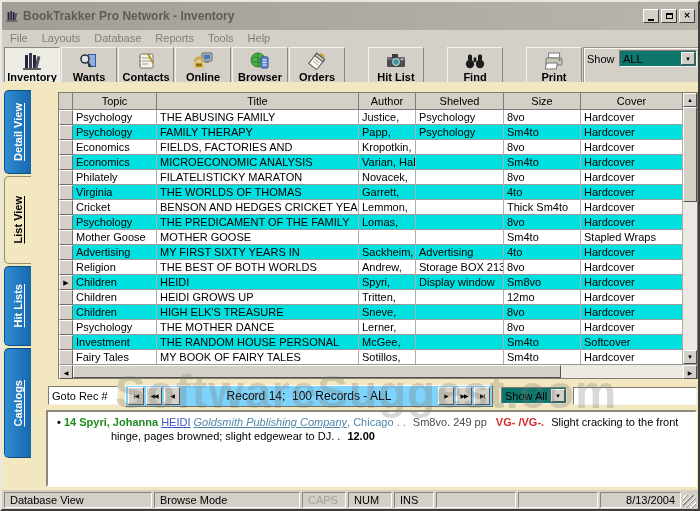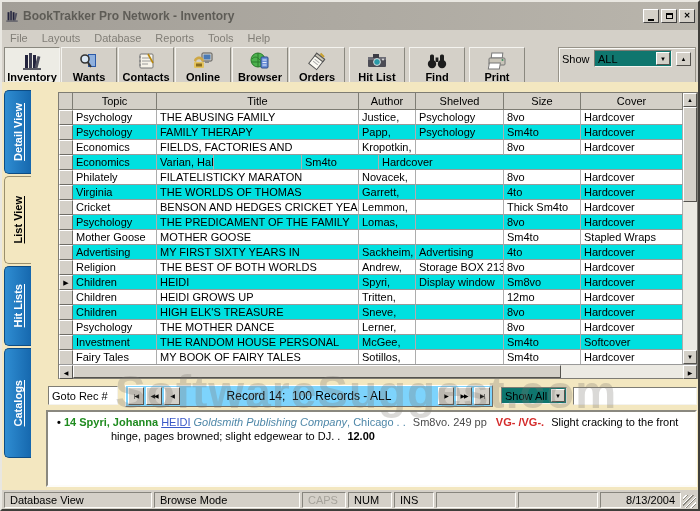--- a/index.html
+++ b/index.html
@@ -25,21 +25,21 @@
   
   .menubar{height:16px;display:flex;align-items:center;padding:0 2px;font-size:11px;color:#817e77;}
   .menu-item{padding:1px 8px 1px 6px;}
   
   .toolbar{height:42px;display:flex;align-items:center;padding:0 2px;}
   .tb-buttons{display:flex;align-items:center;height:40px;}
   .tb-btn{width:56px;height:40px;margin-right:1px;display:flex;flex-direction:column;
     align-items:center;justify-content:center;background:#d4d0c8;
     border:1px solid;border-color:#f4f3ef #8a887f #8a887f #f4f3ef;cursor:default;}
   .tb-btn.active{background:#edece5;border-color:#8a887f #f4f3ef #f4f3ef #8a887f;}
-  .tb-btn.gap{margin-left:3px;}
+  .tb-btn.gap{margin-left:22px;}
   .tb-icon{height:20px;display:flex;align-items:center;}
   .tb-icon svg{width:22px;height:20px;}
   .tb-label{font-size:11px;font-weight:bold;color:#000;line-height:12px;}
   .tb-group{margin-left:auto;width:138px;height:40px;padding:2px 3px;
     border:1px solid #979389;box-shadow:inset 1px 1px 0 #fbfaf7;
     display:flex;flex-direction:column;justify-content:space-between;gap:44px;}
   .tb-grow{display:flex;align-items:center;height:17px;}
   .tb-glabel{width:32px;font-size:11px;color:#000;}
   .combo{display:flex;align-items:center;width:78px;height:17px;background:#0f766e;
     border:1px solid;border-color:#7e7c74 #f4f3ef #f4f3ef #7e7c74;font-size:11px;color:#000;
@@ -103,21 +103,21 @@
   .search-field{margin-left:6px;width:124px;height:18px;background:#fff;
     border:1px solid;border-color:#7e7c74 #f4f3ef #f4f3ef #7e7c74;
     font-family:"Liberation Sans",sans-serif;font-size:11px;}
   
   .detail{position:absolute;left:44px;top:328px;width:651px;height:77px;background:#fff;
     border:2px solid;border-color:#8a887f #fdfcf8 #fdfcf8 #8a887f;padding:3px 5px;overflow:hidden;}
   .detail-text{margin:0;font-size:11px;line-height:14px;color:#000;
     padding-left:58px;text-indent:-54px;}
   .d-green{color:#1f8b1f;font-weight:bold;}
   .d-link{color:#3a58c8;text-decoration:underline;}
-  .d-pub{color:#4e87a8;font-style:italic;}
+  .d-pub{color:#4e87a8;font-style:italic;text-decoration:underline;}
   .d-place{color:#4e87a8;}
   .d-fmt{color:#4b4b4b;margin-left:4px;}
   .d-cond{color:#d42b2b;font-weight:bold;margin-left:6px;}
   .d-note{margin-left:4px;}
   .d-price{font-weight:bold;margin-left:4px;}
   .d-marker{font-weight:bold;}
   
   .watermark{position:absolute;left:16px;top:283px;width:100%;text-align:center;
     font-size:46px;font-weight:bold;letter-spacing:1px;color:rgba(122,118,110,0.28);
     pointer-events:none;z-index:40;white-space:nowrap;}
@@ -350,20 +350,21 @@
                 <div class="cell" style="width: 84px;">Economics</div>
                 <div class="cell" style="width: 202px;">FIELDS, FACTORIES AND</div>
                 <div class="cell" style="width: 57px;">Kropotkin,</div>
                 <div class="cell" style="width: 88px;"></div>
                 <div class="cell" style="width: 77px;">8vo</div>
                 <div class="cell" style="flex: 1 1 0%;">Hardcover</div>
               </div>
               <div class="grid-row hl">
                 <div class="sel-cell"></div>
                 <div class="cell" style="width: 84px;">Economics</div>
+                <div class="cell" style="width: 202px;">MICROECONOMIC ANALYSIS</div>
                 <div class="cell" style="width: 57px;">Varian, Hal</div>
                 <div class="cell" style="width: 88px;"></div>
                 <div class="cell" style="width: 77px;">Sm4to</div>
                 <div class="cell" style="flex: 1 1 0%;">Hardcover</div>
               </div>
               <div class="grid-row">
                 <div class="sel-cell"></div>
                 <div class="cell" style="width: 84px;">Philately</div>
                 <div class="cell" style="width: 202px;">FILATELISTICKY MARATON</div>
                 <div class="cell" style="width: 57px;">Novacek,</div>

